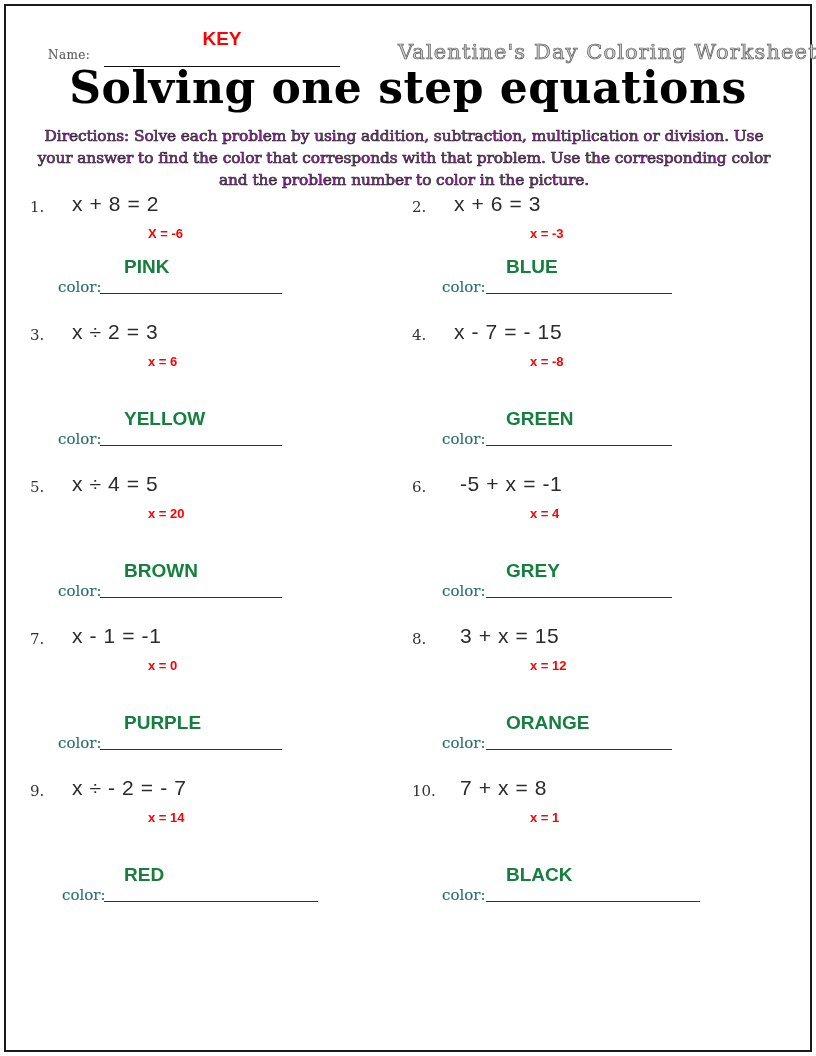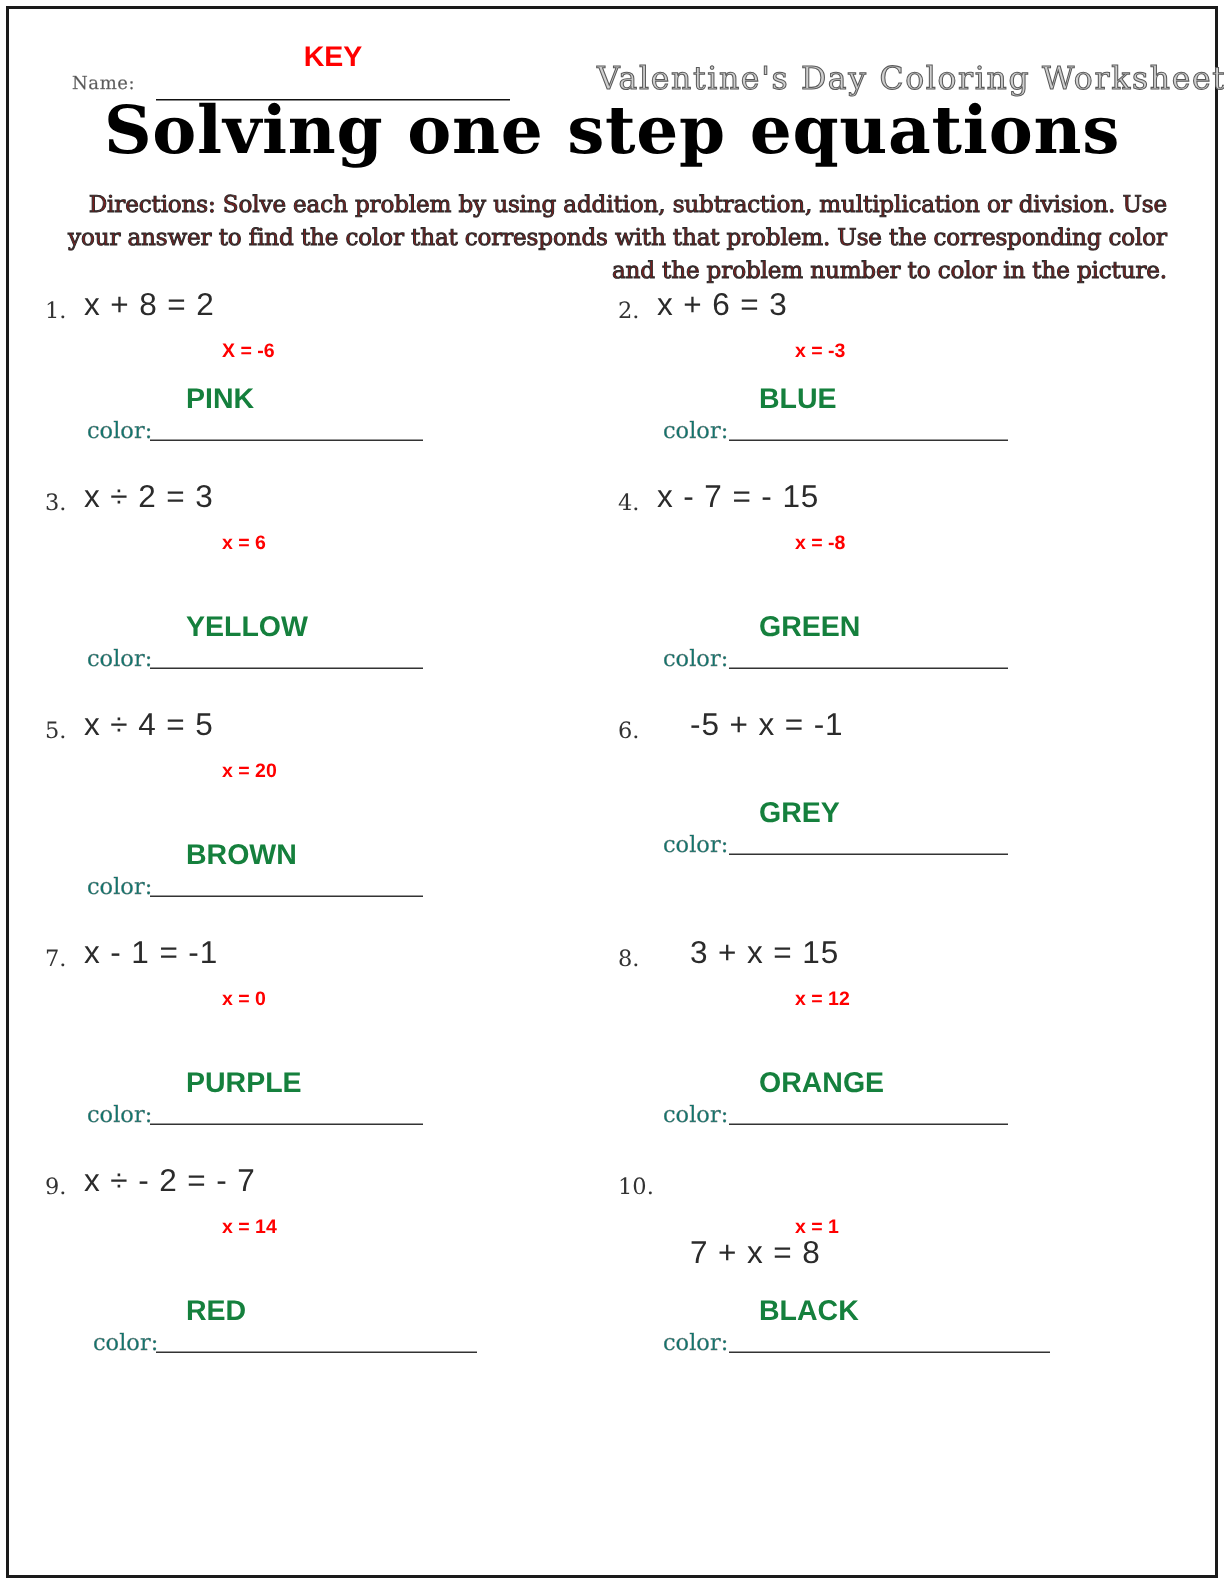--- a/index.html
+++ b/index.html
@@ -102,23 +102,23 @@
 
   
   .directions {
     position: absolute;
     left: 30px;
     top: 125px;
     width: 748px;
     font-family: "DejaVu Serif", serif;
     font-size: 15.4px;
     line-height: 22px;
-    color: #7f1d1d;
+    color: #a21caf;
     -webkit-text-stroke: 0.65px #2a2a2a;
-    text-align: right;
+    text-align: center;
     letter-spacing: -0.1px;
   }
 
   
   .problems {
     position: absolute;
     left: 0;
     top: 192px;
     width: 816px;
   }
@@ -141,21 +141,21 @@
   .prob-num {
     position: absolute;
     left: 0;
     top: 6px;
     font-family: "DejaVu Serif", serif;
     font-size: 15px;
     color: #333333;
   }
   .prob-eq {
     position: absolute;
-    left: 26px;
+    left: 42px;
     top: 0;
     font-family: "Liberation Sans", sans-serif;
     font-size: 21px;
     color: #2b2b2b;
     letter-spacing: 0.6px;
   }
   .prob-answer {
     margin-left: 118px;
     margin-top: 4px;
     font-size: 13px;
@@ -284,20 +284,21 @@
             <span class="color-word">BROWN</span>
             <span class="color-label">color:</span>
             <span class="color-line"></span>
           </div>
         </div>
         <div class="problem right" style="top:0;">
           <div class="prob-head">
             <span class="prob-num">6.</span>
             <span class="prob-eq" style="left:48px;">-5 + x = -1</span>
           </div>
+          <div class="prob-answer">x = 4</div>
           <div class="color-block" style="height:70px;">
             <span class="color-word">GREY</span>
             <span class="color-label">color:</span>
             <span class="color-line"></span>
           </div>
         </div>
       </div>
 
       <div class="prob-row" style="height:152px;">
         <div class="problem left" style="top:0;">
@@ -335,21 +336,21 @@
           <div class="prob-answer">x = 14</div>
           <div class="color-block" style="height:70px;">
             <span class="color-word">RED</span>
             <span class="color-label" style="left:32px;">color:</span>
             <span class="color-line" style="left:74px;width:214px;"></span>
           </div>
         </div>
         <div class="problem right" style="top:0;">
           <div class="prob-head">
             <span class="prob-num">10.</span>
-            <span class="prob-eq" style="left:48px;margin-top:48px;">7 + x = 8</span>
+            <span class="prob-eq" style="left:48px;">7 + x = 8</span>
           </div>
           <div class="prob-answer">x = 1</div>
           <div class="color-block" style="height:70px;text-align:right;">
             <span class="color-word">BLACK</span>
             <span class="color-label">color:</span>
             <span class="color-line" style="left:74px;width:214px;"></span>
           </div>
         </div>
       </div>
 

